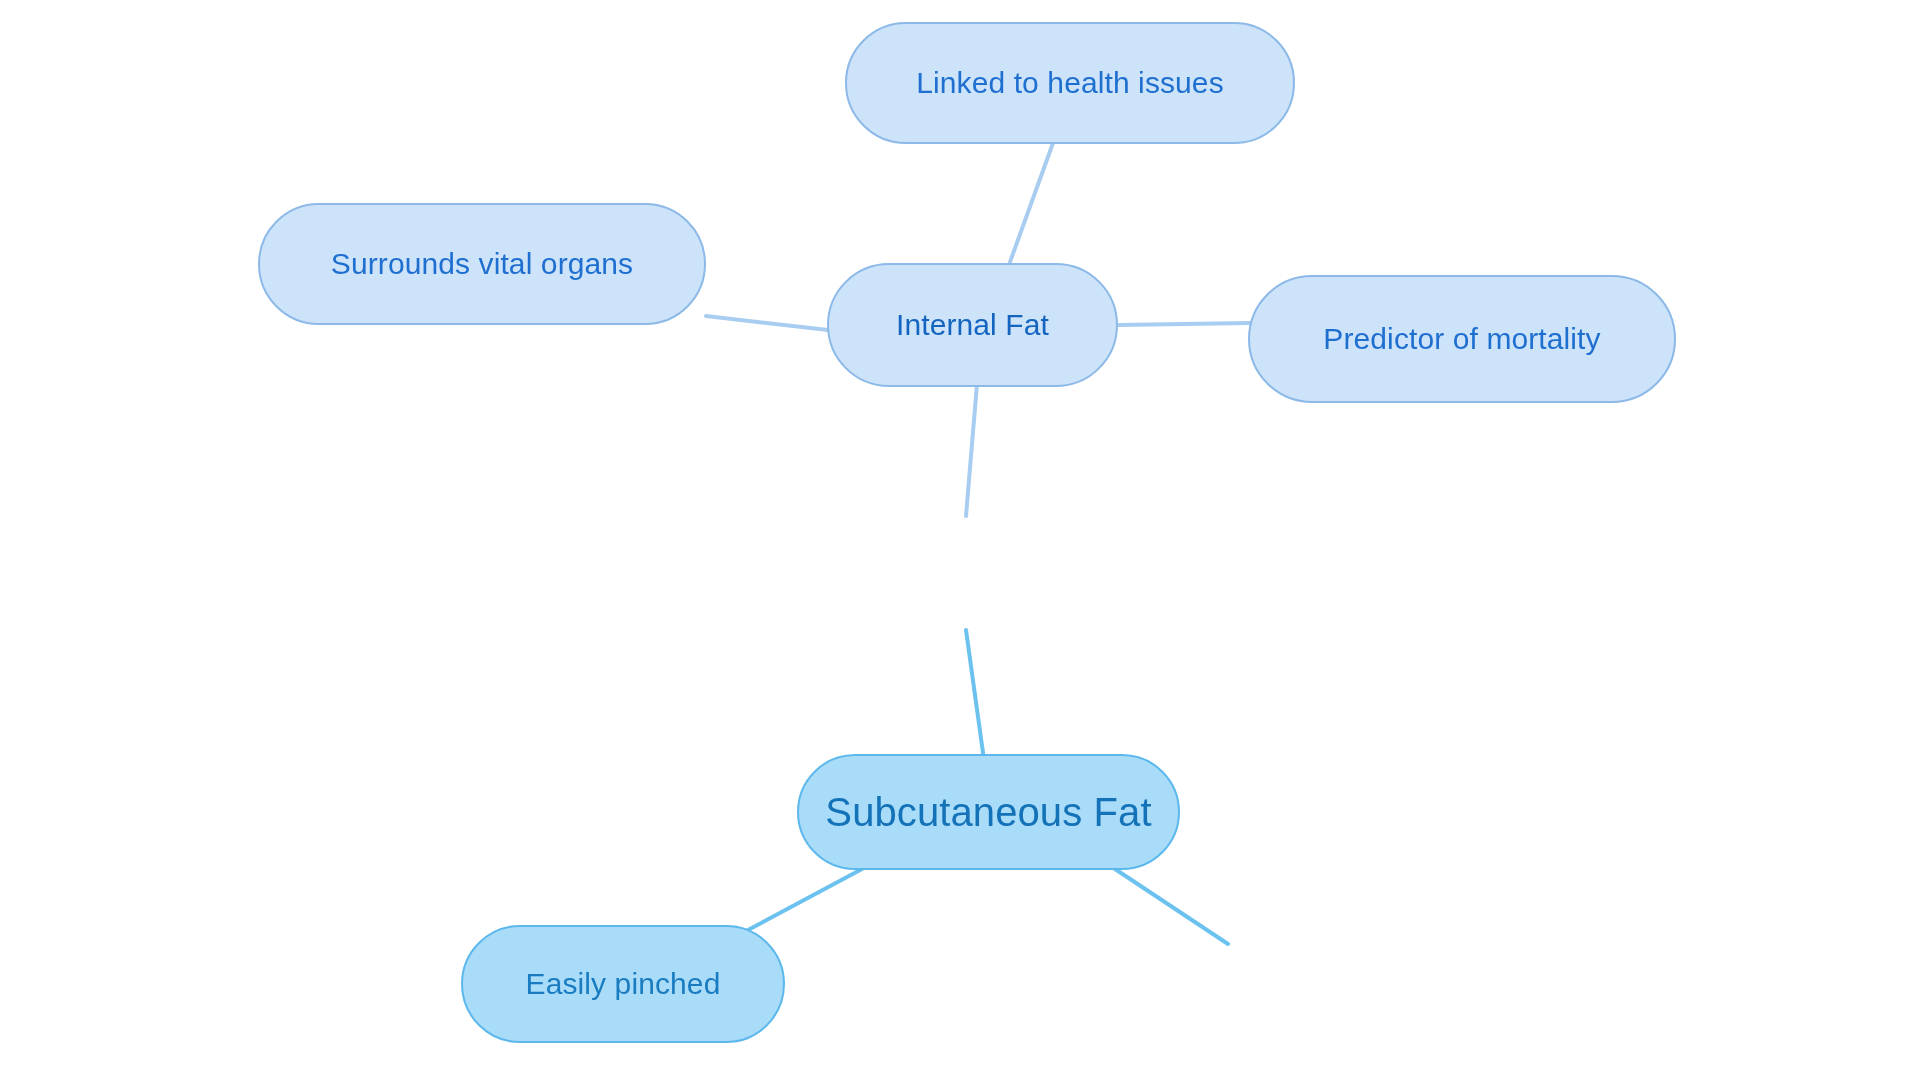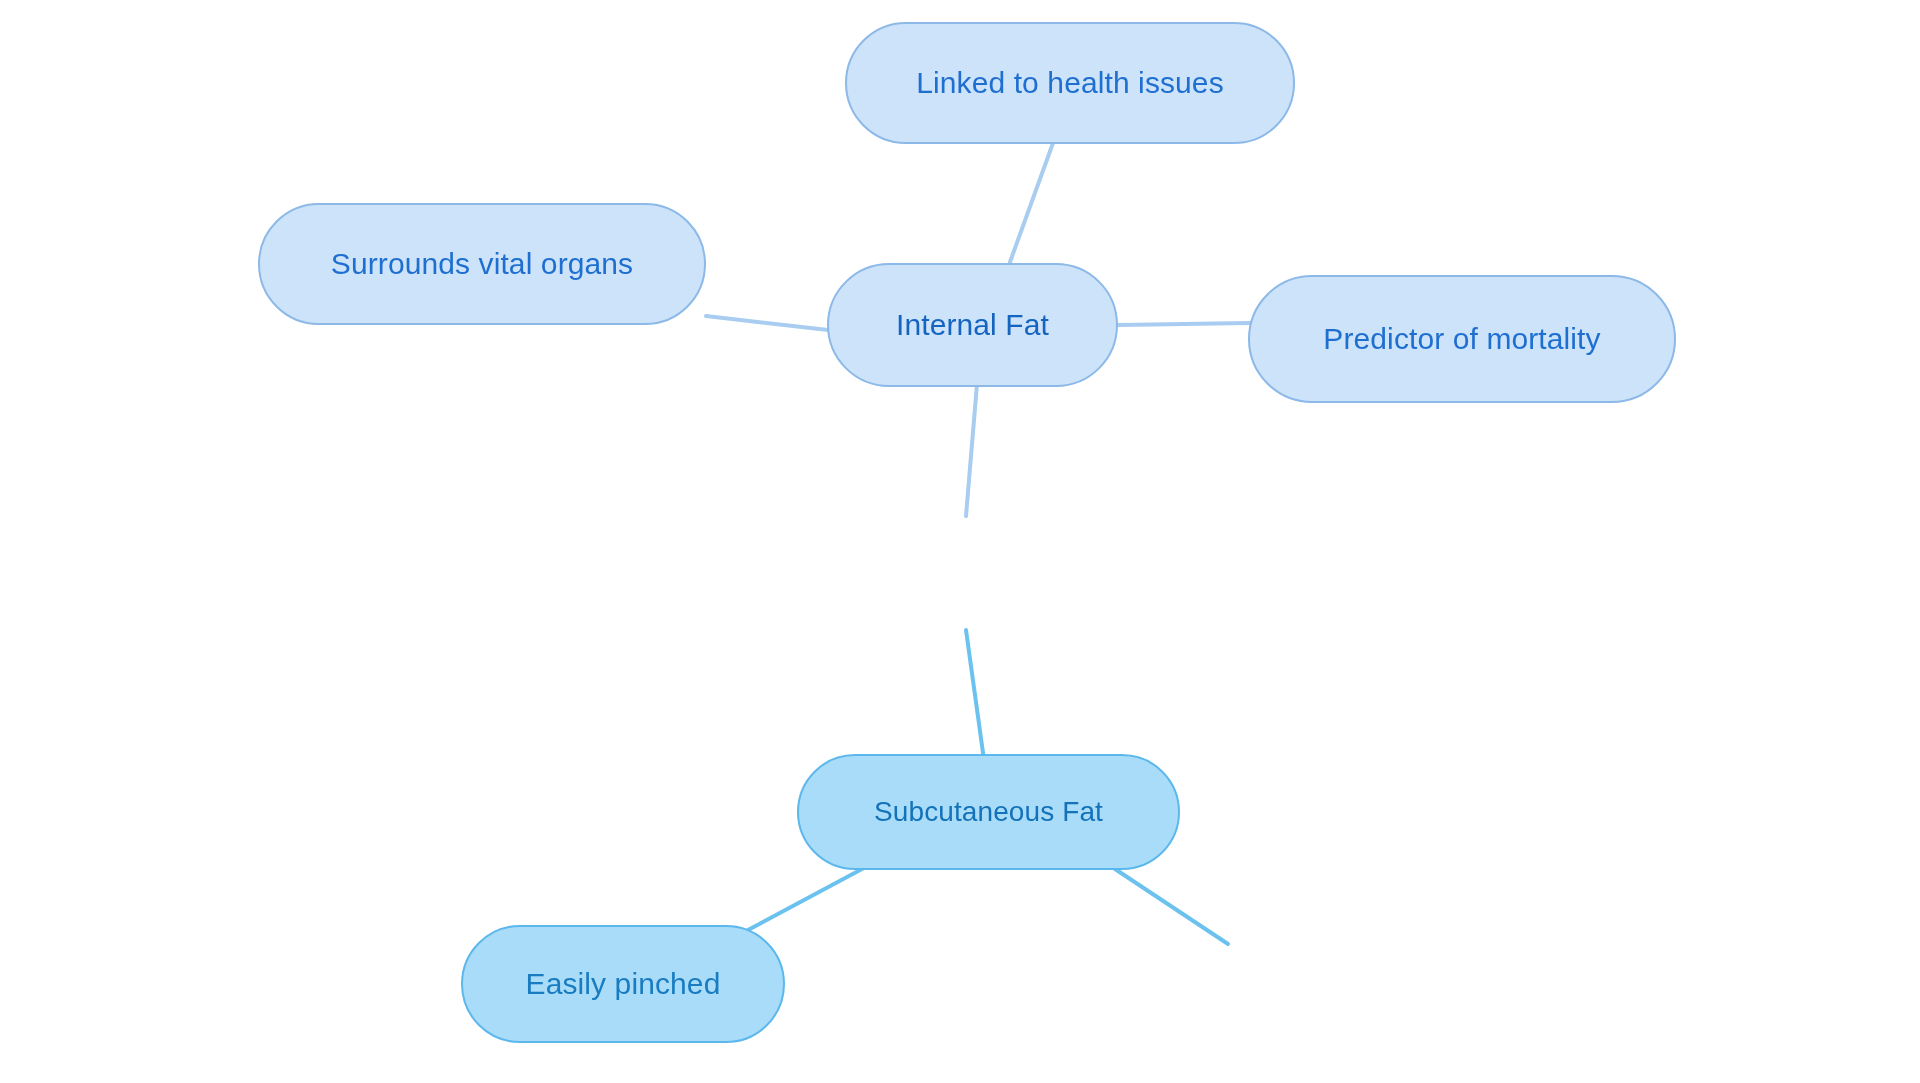--- a/index.html
+++ b/index.html
@@ -57,21 +57,21 @@
     border: 2px solid #8cb9e8;
     color: #1f6fd0;
     border-radius: 999px;
     font-size: 30px;
   }
   .node-branch-b {
     background: #a9dcf8;
     border: 2px solid #5cb8ec;
     color: #1472b8;
     border-radius: 999px;
-    font-size: 28px;
+    font-size: 40px;
   }
   .node-leaf-b {
     background: #a9dcf8;
     border: 2px solid #5cb8ec;
     color: #1a7cc0;
     border-radius: 999px;
     font-size: 30px;
   }
 </style>
 </head>

